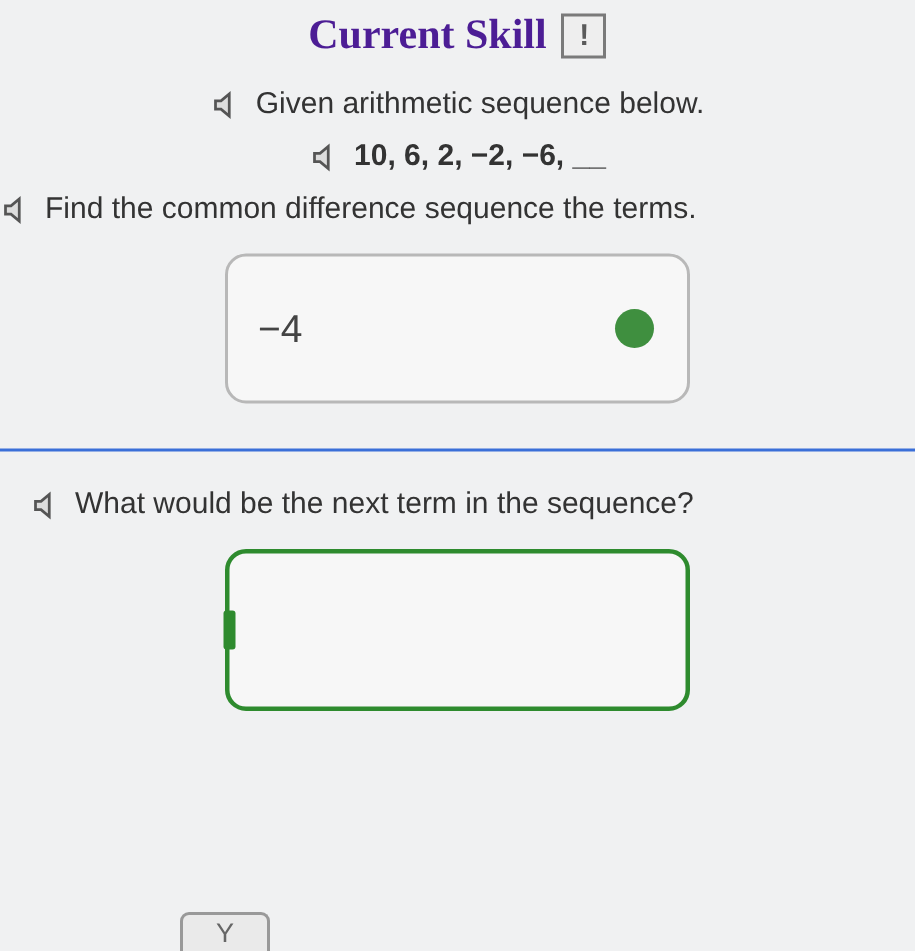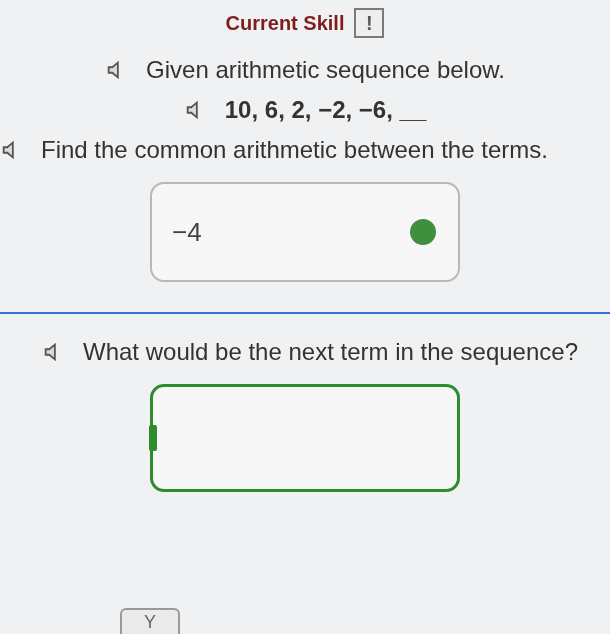--- a/index.html
+++ b/index.html
@@ -17,43 +17,44 @@
       position: relative;
     }
     .header {
       display: flex;
       align-items: center;
       justify-content: center;
       padding: 8px 0 12px 0;
       gap: 10px;
     }
     .header-text {
-      font-size: 20px;
+      font-size: 28px;
       font-weight: 600;
-      color: #7f1d1d;
+      color: #4c1d95;
+      font-family: Liberation Serif, serif;
     }
     .alert-box {
       width: 30px;
       height: 30px;
       border: 2px solid #7a7a7a;
       display: flex;
       align-items: center;
       justify-content: center;
       font-weight: bold;
       font-size: 20px;
       color: #5a5a5a;
       background: #eeeeee;
     }
     .line {
       display: flex;
       align-items: center;
       justify-content: center;
-      gap: 19px;
+      gap: 8px;
       padding: 6px 10px;
-      font-size: 24px;
+      font-size: 20px;
       color: #333;
     }
     .line.left-edge {
       justify-content: flex-start;
       padding-left: 0;
     }
     .speaker-icon svg {
       width: 22px;
       height: 22px;
       display: block;
@@ -106,21 +107,21 @@
       border-radius: 2px;
     }
     .divider {
       height: 2px;
       background: #3a6fd8;
       width: 100%;
       margin: 6px 0 18px 0;
     }
     .section2 .line {
       padding-left: 20px;
-      justify-content: center;
+      justify-content: flex-start;
     }
     .footer-key {
       position: absolute;
       bottom: 0;
       left: 120px;
       width: 60px;
       height: 26px;
       border: 2px solid #999;
       border-bottom: none;
       border-radius: 6px 6px 0 0;
@@ -157,21 +158,21 @@
   </span>
   <span class="sequence-text">10, 6, 2, −2, −6, __</span>
 </div>
 
 <div class="line left-edge">
   <span class="speaker-icon">
     <svg viewBox="0 0 24 24" fill="none" stroke="#555" stroke-width="2">
       <path d="M4 9v6h4l6 5V4L8 9H4z" fill="#ddd"></path>
     </svg>
   </span>
-  <span>Find the common arithmetic between the terms.</span>
+  <span>Find the common difference sequence the terms.</span>
 </div>
 
 <div class="answer-box-wrap">
   <div class="answer-box">
     <span class="answer-value">−4</span>
     <span class="status-dot"></span>
   </div>
 </div>
 
 <div class="divider"></div>

